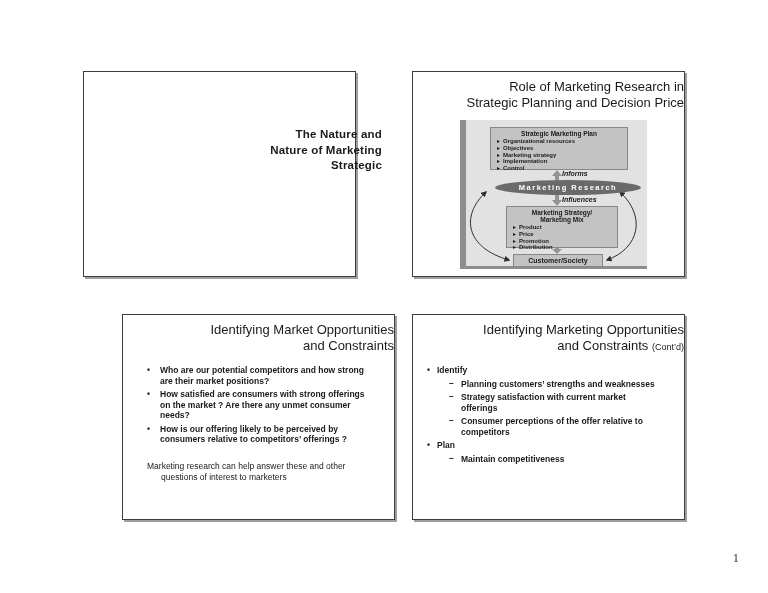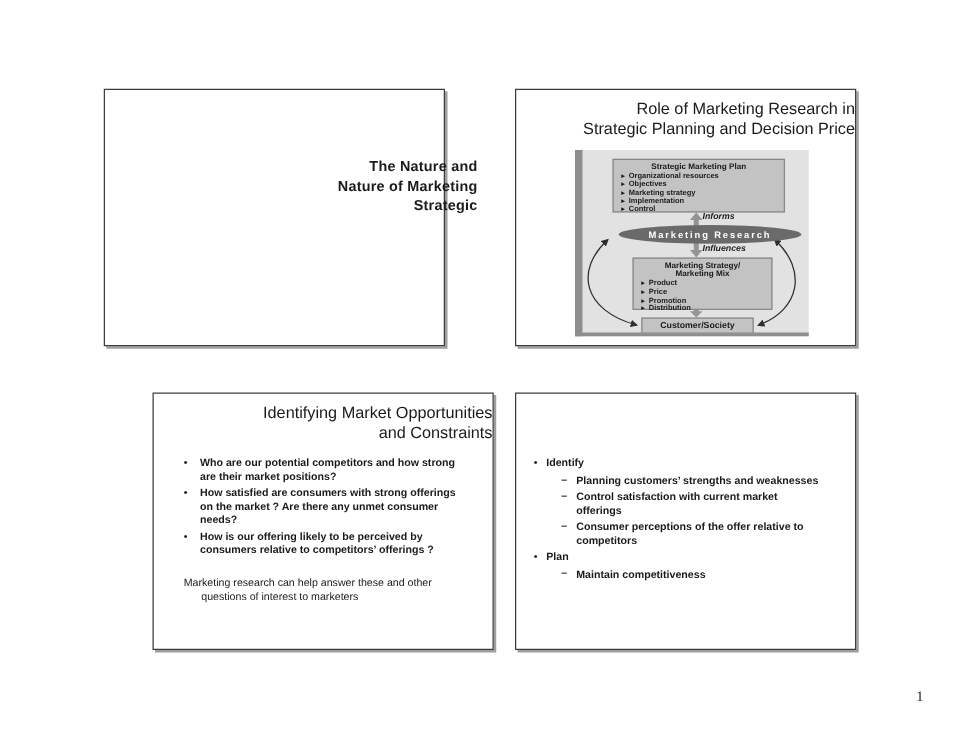--- a/index.html
+++ b/index.html
@@ -154,24 +154,28 @@
     </div>
     <ul class="body-list">
       <li class="b-item"><span class="glyph">•</span><span>Who are our potential competitors and how strong are their market positions?</span></li>
       <li class="b-item"><span class="glyph">•</span><span>How satisfied are consumers with strong offerings on the market ? Are there any unmet consumer needs?</span></li>
       <li class="b-item"><span class="glyph">•</span><span>How is our offering likely to be perceived by consumers relative to competitors’ offerings ?</span></li>
     </ul>
     <div class="s3-footer">Marketing research can help answer these and other questions of interest to marketers</div>
   </div>
 
   <div class="slide" id="slide4">
+    <div class="s-title">
+      <div>Identifying Marketing Opportunities</div>
+      <div><span>and Constraints</span> <span class="contd">(Cont’d)</span></div>
+    </div>
     <ul class="body-list">
       <li class="b1"><span class="glyph">•</span><span>Identify</span></li>
       <li class="b2"><span class="glyph">–</span><span>Planning customers’ strengths and weaknesses</span></li>
-      <li class="b2"><span class="glyph">–</span><span>Control satisfaction with current market offerings</span></li>
+      <li class="b2"><span class="glyph">–</span><span>Strategy satisfaction with current market offerings</span></li>
       <li class="b2"><span class="glyph">–</span><span>Consumer perceptions of the offer relative to competitors</span></li>
       <li class="b1"><span class="glyph">•</span><span>Plan</span></li>
       <li class="b2"><span class="glyph">–</span><span>Maintain competitiveness</span></li>
     </ul>
   </div>
 
   <div class="page-num">1</div>
 </div>
 
 </body></html>

